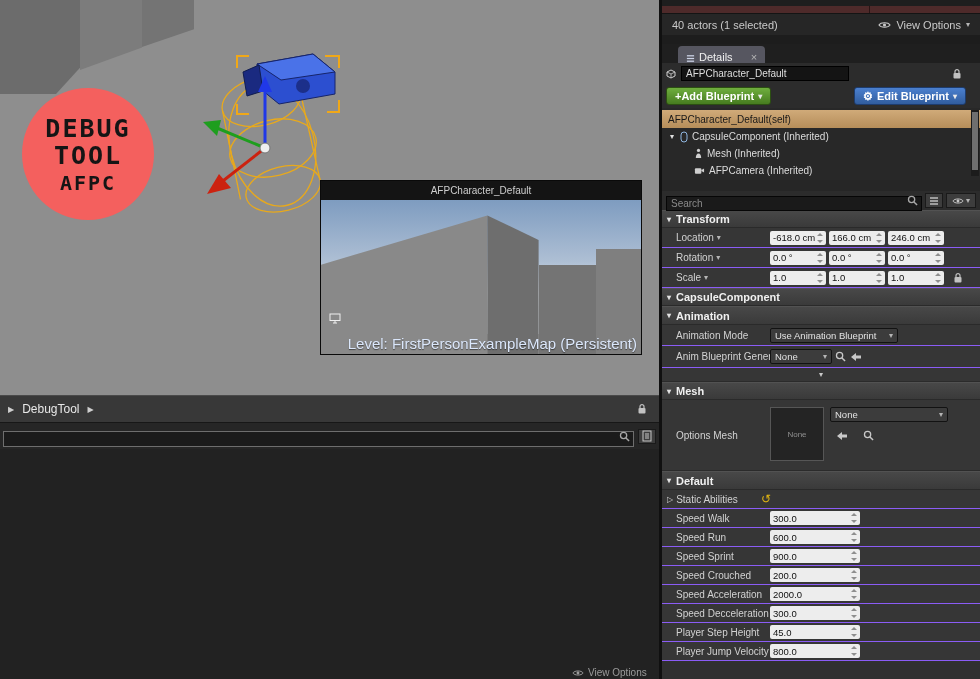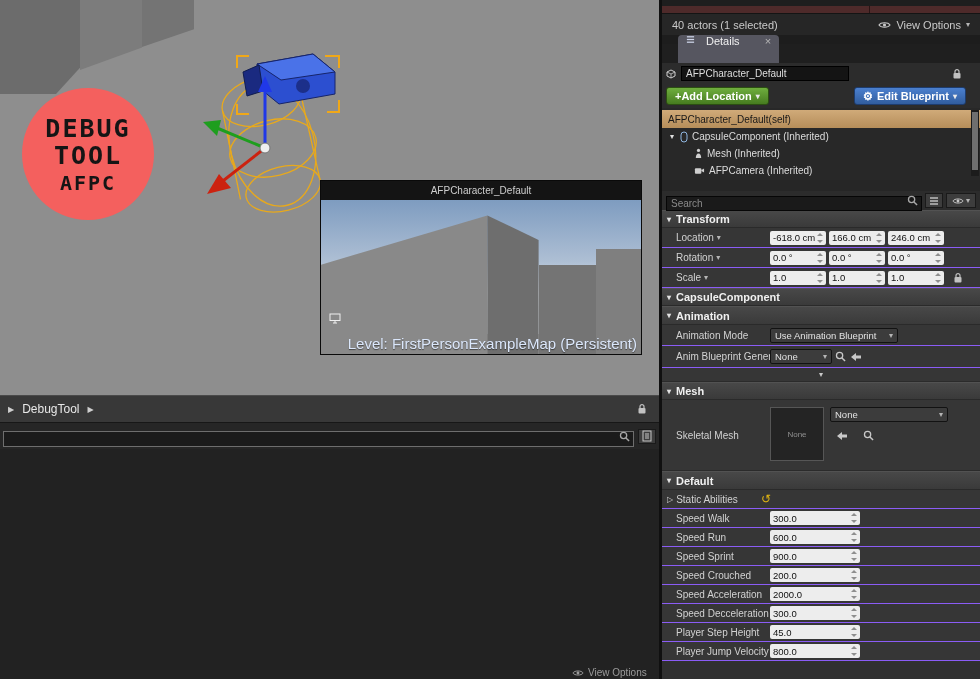--- a/index.html
+++ b/index.html
@@ -49,21 +49,21 @@
   
   #vdiv{position:absolute;left:659px;top:0;width:3px;height:679px;background:#101010}
   #rpanel{position:absolute;left:662px;top:6px;width:318px;height:679px;background:#262626;display:flex;flex-direction:column}
   .topstrip{height:7px;background:#4e2a2a;border-bottom:1px solid #141414;position:relative}
   .topstrip .cdiv{position:absolute;right:110px;top:0;width:1px;height:100%;background:#2a1515}
   .statusrow{height:21px;display:flex;align-items:center;justify-content:space-between;padding:0 10px;
              font-size:11px;color:#c9c9c9;background:#262626}
   .statusrow .vo{display:flex;align-items:center;gap:5px;color:#c9c9c9}
   .caret{font-size:8px;color:#b5b5b5}
   .tabsarea{height:19px;background:#1f1f1f;display:flex;align-items:flex-end;padding-left:16px}
-  .tab{height:28px;background:#565660;border-radius:4px 4px 0 0;display:flex;align-items:flex-start;gap:11px;
+  .tab{height:17px;background:#565660;border-radius:4px 4px 0 0;display:flex;align-items:flex-end;gap:4px;
        padding:0 8px;font-size:11px;color:#f0f0f0}
   .tabclose{color:#b5b5b5;margin-left:14px;font-size:11px}
   .namerow{height:21px;display:flex;align-items:center;gap:5px;padding:0 4px;background:#2c2c2c}
   .namerow input{width:168px;height:15px;box-sizing:border-box;background:#141414;border:1px solid #000;
                  color:#dedede;font-size:10px;padding:0 4px;font-family:inherit}
   .btnrow{height:24px;display:flex;align-items:center;padding:0 4px;background:#2c2c2c}
   .btn{height:18px;border-radius:3px;display:flex;align-items:center;gap:4px;padding:0 8px;font-size:11px;
        font-weight:bold;color:#fff;box-sizing:border-box;cursor:default}
   .btn.green{background:linear-gradient(#6fae3e,#477c20);border:1px solid #2c4f12}
   .btn.blue{background:linear-gradient(#4b80cf,#315d9e);border:1px solid #1d3c6e;margin-left:auto;margin-right:10px}
@@ -315,21 +315,21 @@
         </svg>
       <input type="text" readonly="" value="AFPCharacter_Default" style="">
       <span style="margin-left:auto"></span>
       <svg width="10" height="12" style="margin-right:14px;color:#c2c2c2">
           <use href="#i-lock"></use>
         </svg>
     </div>
 
     <div class="btnrow">
       <div class="btn green">
-        <span>+Add Location</span>
+        <span>+Add Blueprint</span>
         <span class="caret">▾</span>
       </div>
       <div class="btn blue">
         <span>⚙</span>
         <span>Edit Blueprint</span>
         <span class="caret">▾</span>
       </div>
     </div>
 
     <div class="tree">
@@ -521,21 +521,21 @@
       <span>▾</span>
     </div>
 
     <div class="shdr">
       <span class="caret">▾</span>
       <span>Mesh</span>
     </div>
 
     <div class="skrow">
       <span class="plabel">
-        <span>Skeletal Mesh</span>
+        <span>Options Mesh</span>
       </span>
       <span class="skval">
         <span class="thumb">
           <span>None</span>
         </span>
         <span class="skright">
           <span class="dd ddw118">
             <span class="ddl">None</span>
             <span class="caret">▾</span>
           </span>

